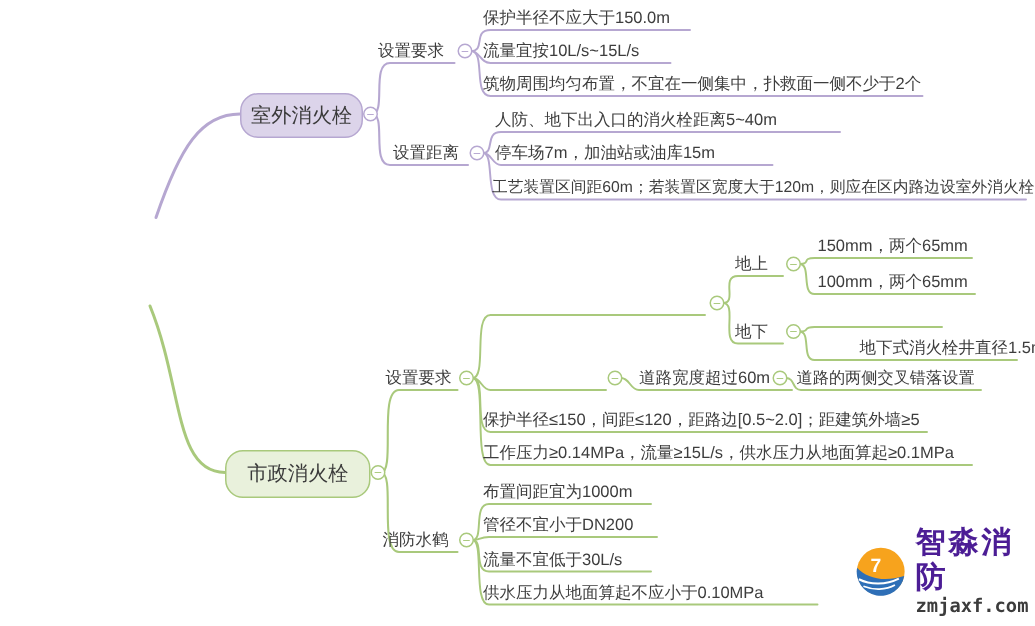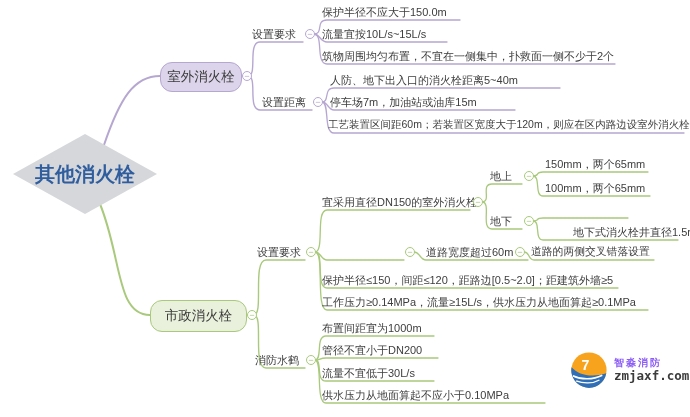--- a/index.html
+++ b/index.html
@@ -22,21 +22,21 @@
            display:flex;align-items:center;justify-content:center;}
   .diamond span{font-size:20px;font-weight:bold;color:#2f5d9e;}
   
   .c{position:absolute;width:10px;height:10px;margin:-5px 0 0 -5px;border-radius:50%;background:#fff;
      font-size:9px;line-height:8px;text-align:center;box-sizing:border-box;}
   .c.p{border:1px solid #b6a7d1;color:#b6a7d1;}
   .c.g{border:1px solid #a9c97c;color:#a9c97c;}
   
   .logo{position:absolute;left:570px;top:351px;display:flex;align-items:center;gap:6px;}
   .logo-text{display:flex;flex-direction:column;line-height:1.15;}
-  .logo-name{font-size:10px;font-weight:bold;color:#8b5cf6;letter-spacing:2px;}
+  .logo-name{font-size:20px;font-weight:bold;color:#4c1d95;letter-spacing:2px;}
   .logo-site{font-size:12.5px;font-weight:bold;color:#3c3c3c;font-family:"DejaVu Sans Mono",monospace;}
 </style>
 </head>
 <body>
 
 <div id="stage">
 
   <svg class="lines" width="690" height="417" viewBox="0 0 690 417">
 
     <g fill="none" stroke="#b6a7d1" stroke-linecap="round">
@@ -67,42 +67,38 @@
       <path d="M533,221 C541,221 534,240 543,240 L678,240" stroke-width="1.3"></path>
       <path d="M414,252 C420,252 420,260 426,260 L528,260" stroke-width="1.3"></path>
       <path d="M524,252 C530,252 528,260 534,260 L654,260" stroke-width="1.3"></path>
       <path d="M315,360 C323,360 315,336 326,336 L434,336" stroke-width="1.3"></path>
       <path d="M315,360 C321,360 319,358 326,358 L438,358" stroke-width="1.3"></path>
       <path d="M315,360 C323,360 315,381 326,381 L434,381" stroke-width="1.3"></path>
       <path d="M315,360 C323,360 315,403 326,403 L545,403" stroke-width="1.3"></path>
     </g>
   </svg>
 
-  <div class="diamond">
-    <span>其他消火栓</span>
-  </div>
 
   <div class="node purple" style="left:160px;top:62px;width:80px;height:28px">
     <span>室外消火栓</span>
   </div>
   <div class="node green" style="left:150px;top:300px;width:95px;height:30px">
     <span>市政消火栓</span>
   </div>
 
   <span class="t" style="left:252px;top:34px">设置要求</span>
   <span class="t" style="left:322px;top:12px">保护半径不应大于150.0m</span>
   <span class="t" style="left:322px;top:34px">流量宜按10L/s~15L/s</span>
   <span class="t" style="left:322px;top:56px">筑物周围均匀布置，不宜在一侧集中，扑救面一侧不少于2个</span>
   <span class="t" style="left:262px;top:102px">设置距离</span>
   <span class="t" style="left:330px;top:80px">人防、地下出入口的消火栓距离5~40m</span>
   <span class="t" style="left:330px;top:102px">停车场7m，加油站或油库15m</span>
   <span class="t sm" style="left:328px;top:125px">工艺装置区间距60m；若装置区宽度大于120m，则应在区内路边设室外消火栓</span>
 
   <span class="t" style="left:257px;top:252px">设置要求</span>
-  <span class="t" style="left:322px;top:202px">宜采用直径DN150的室外消火栓</span>
   <span class="t" style="left:490px;top:176px">地上</span>
   <span class="t" style="left:545px;top:164px">150mm，两个65mm</span>
   <span class="t" style="left:545px;top:188px">100mm，两个65mm</span>
   <span class="t" style="left:490px;top:221px">地下</span>
   <span class="t" style="left:573px;top:232px">地下式消火栓井直径1.5m</span>
   <span class="t" style="left:426px;top:252px">道路宽度超过60m</span>
   <span class="t sm2" style="left:531px;top:252px">道路的两侧交叉错落设置</span>
   <span class="t" style="left:322px;top:280px">保护半径≤150，间距≤120，距路边[0.5~2.0]；距建筑外墙≥5</span>
   <span class="t" style="left:322px;top:302px">工作压力≥0.14MPa，流量≥15L/s，供水压力从地面算起≥0.1MPa</span>
   <span class="t" style="left:255px;top:360px">消防水鹤</span>

